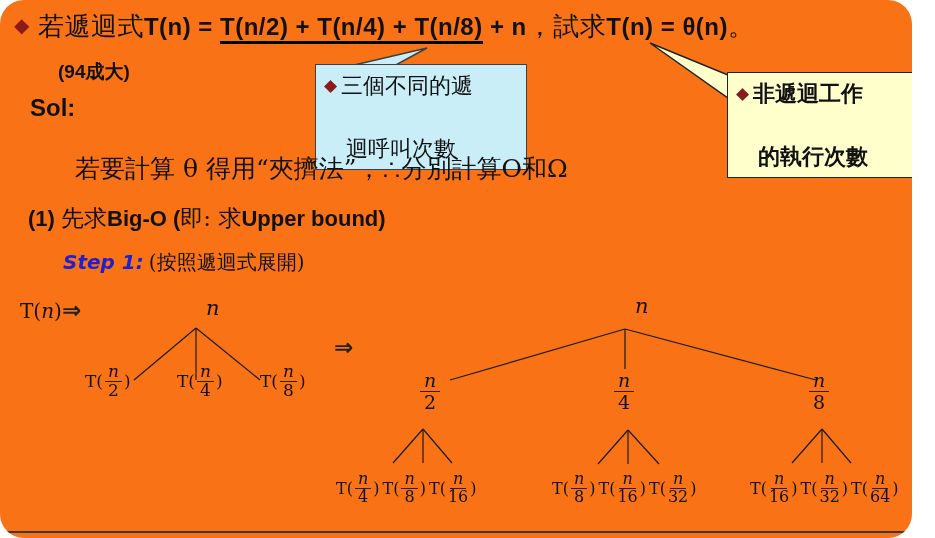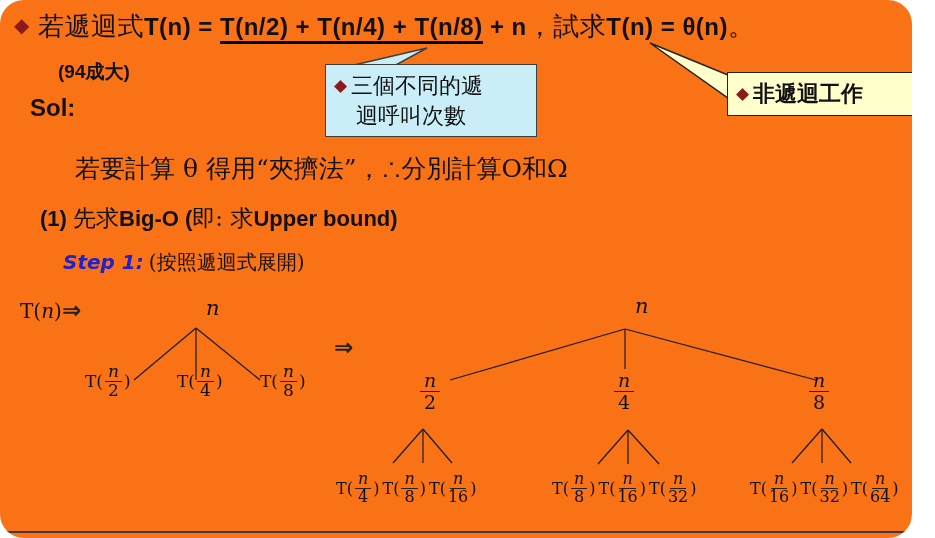--- a/index.html
+++ b/index.html
@@ -12,21 +12,21 @@
   .bullet{color:#8B1A1A;font-size:20px;vertical-align:3px;margin-right:8px;
           font-family:"DejaVu Sans",sans-serif;}
   .hdr{font-size:26px;letter-spacing:0.5px;}
   .hdr .math{font-size:24px;}
   .u{border-bottom:3px solid #000;padding-bottom:1px;}
   .src{font-size:19px;font-weight:bold;font-family:"Liberation Sans","DejaVu Serif",sans-serif;}
   .sol{font-size:24px;font-family:"Liberation Sans","DejaVu Sans",sans-serif;font-weight:bold;}
   .callout{position:absolute;z-index:2;border:1.6px solid #3f3f3f;padding:6px 10px 6px 8px;
            font-size:22px;line-height:1.35;}
   .callout .bullet{font-size:17px;vertical-align:2px;margin-right:4px;}
-  .callout .l2{padding-left:22px;display:block;}
+  .callout .l2{padding-left:22px;display:block;margin-top:33px;}
   .co-blue{background:#C9EEF8;}
   .co-yellow{background:#FFFFCC;border-color:#222;font-weight:bold;}
   .body1{font-size:25px;}
   .body2{font-size:23px;}
   .body2 .math{font-size:22px;}
   .steplab{font-family:"DejaVu Sans","Liberation Sans",sans-serif;font-weight:bold;
            font-style:italic;color:#2121CC;font-size:20px;text-align:center;}
   .stepnote{font-size:20px;}
   .tree{font-size:20px;margin-left:16px;}
   .nvar{font-style:italic;}
@@ -77,34 +77,35 @@
       <line x1="822" y1="429" x2="851" y2="463"></line>
     </g>
   </svg>
 
   <div class="abs hdr" style="left:14px;top:9px;">
     <span class="bullet">◆</span><span class="cn">若遞迴式</span><span class="math">T(n) = </span><span class="math u">T(n/2) + T(n/4) + T(n/8)</span><span class="math"> + n</span><span class="cn">，試求</span><span class="math">T(n) = </span><span class="math">θ(n)</span><span class="cn">。</span>
   </div>
 
   <div class="abs src" style="left:58px;top:59px;">(94成大)</div>
 
-  <div class="callout co-blue" style="left:325px;top:64px;width:192px;">
+  <div class="callout co-blue" style="left:315px;top:64px;width:192px;">
     <span class="bullet">◆</span><span class="cn">三個不同的遞</span>
     <span class="cn l2">迴呼叫次數</span>
   </div>
 
   <div class="callout co-yellow" style="left:727px;top:72px;width:180px;">
     <span class="bullet">◆</span><span class="cn">非遞迴工作</span>
+    <span class="cn l2">的執行次數</span>
   </div>
 
   <div class="abs sol" style="left:30px;top:94px;">Sol:</div>
 
   <div class="abs cn body1" style="left:75px;top:152px;">若要計算 θ 得用“夾擠法”，∴分別計算O和Ω</div>
 
-  <div class="abs body2" style="left:28px;top:203px;margin-left:12px;">
+  <div class="abs body2" style="left:28px;top:203px;">
     <span class="math">(1) </span><span class="cn">先求</span><span class="math">Big-O (</span><span class="cn">即: 求</span><span class="math">Upper bound)</span>
   </div>
 
   <div class="abs" style="left:63px;top:249px;">
     <span class="steplab">Step 1:</span>
     <span class="cn stepnote">(按照遞迴式展開)</span>
   </div>
 
   <div class="abs tree" style="left:4px;top:299px;">
     <span>T(</span><span class="nvar">n</span><span>)</span>

